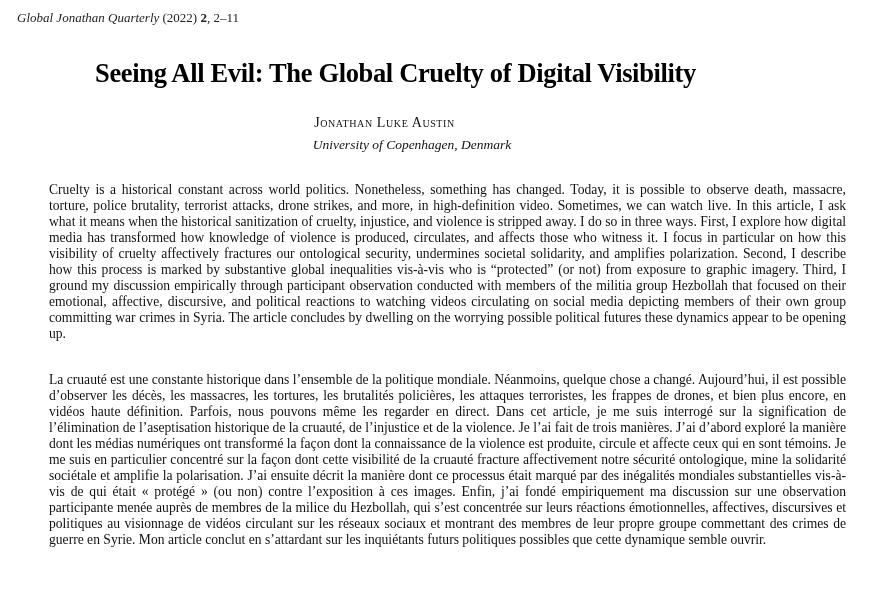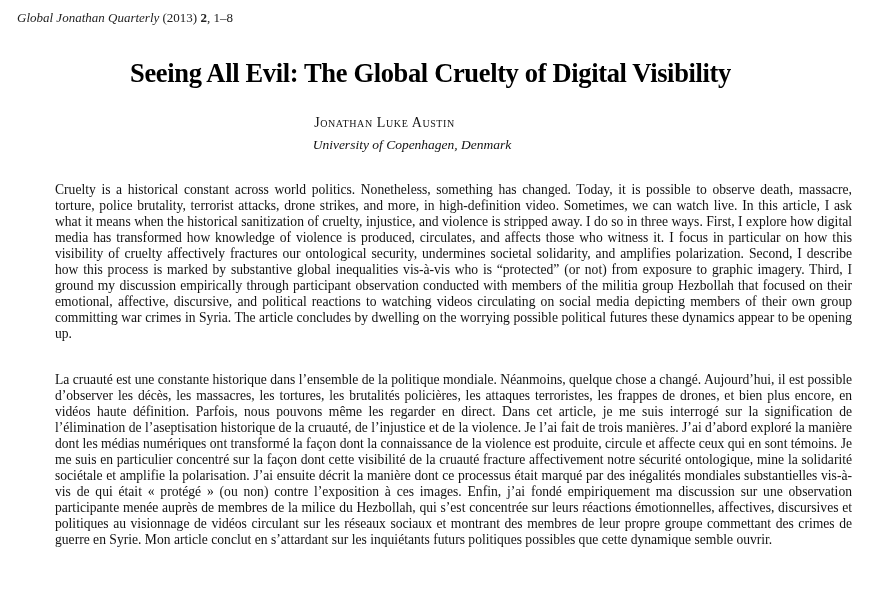--- a/index.html
+++ b/index.html
@@ -10,46 +10,46 @@
   }
   .journal {
     position: absolute; left: 17px; top: 10px;
     font-size: 13px; line-height: 16px; color: #222;
   }
   .journal .jname { font-style: italic; }
   .journal .vol { font-weight: bold; }
   .title {
     position: absolute; left: 0; width: 791px; top: 56px;
     text-align: center; font-weight: bold; font-size: 26.5px; line-height: 34px;
-    letter-spacing: -0.35px; color: #000; padding-left: 35px;
+    letter-spacing: -0.35px; color: #000;
   }
   .author {
     position: absolute; left: 0; width: 769px; top: 114px;
     text-align: center; font-size: 14px; line-height: 18px;
     font-variant: small-caps; letter-spacing: 0.6px; color: #111;
   }
   .affil {
     position: absolute; left: 0; width: 824px; top: 136px;
     text-align: center; font-size: 13.5px; line-height: 18px; font-style: italic; color: #111;
   }
   .abstract {
-    position: absolute; left: 55px; width: 797px;
+    position: absolute; left: 49px; width: 797px;
     font-size: 13.6px; line-height: 16.05px;
     text-align: justify; margin: 0; color: #111;
   }
   .abs-en { top: 182px; }
   .abs-fr { top: 372px; }
 </style>
 </head>
 <body>
 
 <div class="journal">
   <span class="jname">Global Jonathan Quarterly</span>
-  <span>(2013)</span>
-  <span class="vol">2</span><span>, 1–8</span>
+  <span>(2022)</span>
+  <span class="vol">2</span><span>, 2–11</span>
 </div>
 
 <h1 class="title" style="margin:0">Seeing All Evil: The Global Cruelty of Digital Visibility</h1>
 
 <div class="author">Jonathan Luke Austin</div>
 
 <div class="affil">University of Copenhagen, Denmark</div>
 
 <p class="abstract abs-en">Cruelty is a historical constant across world politics. Nonetheless, something has changed. Today, it is possible to observe death, massacre, torture, police brutality, terrorist attacks, drone strikes, and more, in high-definition video. Sometimes, we can watch live. In this article, I ask what it means when the historical sanitization of cruelty, injustice, and violence is stripped away. I do so in three ways. First, I explore how digital media has transformed how knowledge of violence is produced, circulates, and affects those who witness it. I focus in particular on how this visibility of cruelty affectively fractures our ontological security, undermines societal solidarity, and amplifies polarization. Second, I describe how this process is marked by substantive global inequalities vis-à-vis who is “protected” (or not) from exposure to graphic imagery. Third, I ground my discussion empirically through participant observation conducted with members of the militia group Hezbollah that focused on their emotional, affective, discursive, and political reactions to watching videos circulating on social media depicting members of their own group committing war crimes in Syria. The article concludes by dwelling on the worrying possible political futures these dynamics appear to be opening up.</p>
 

